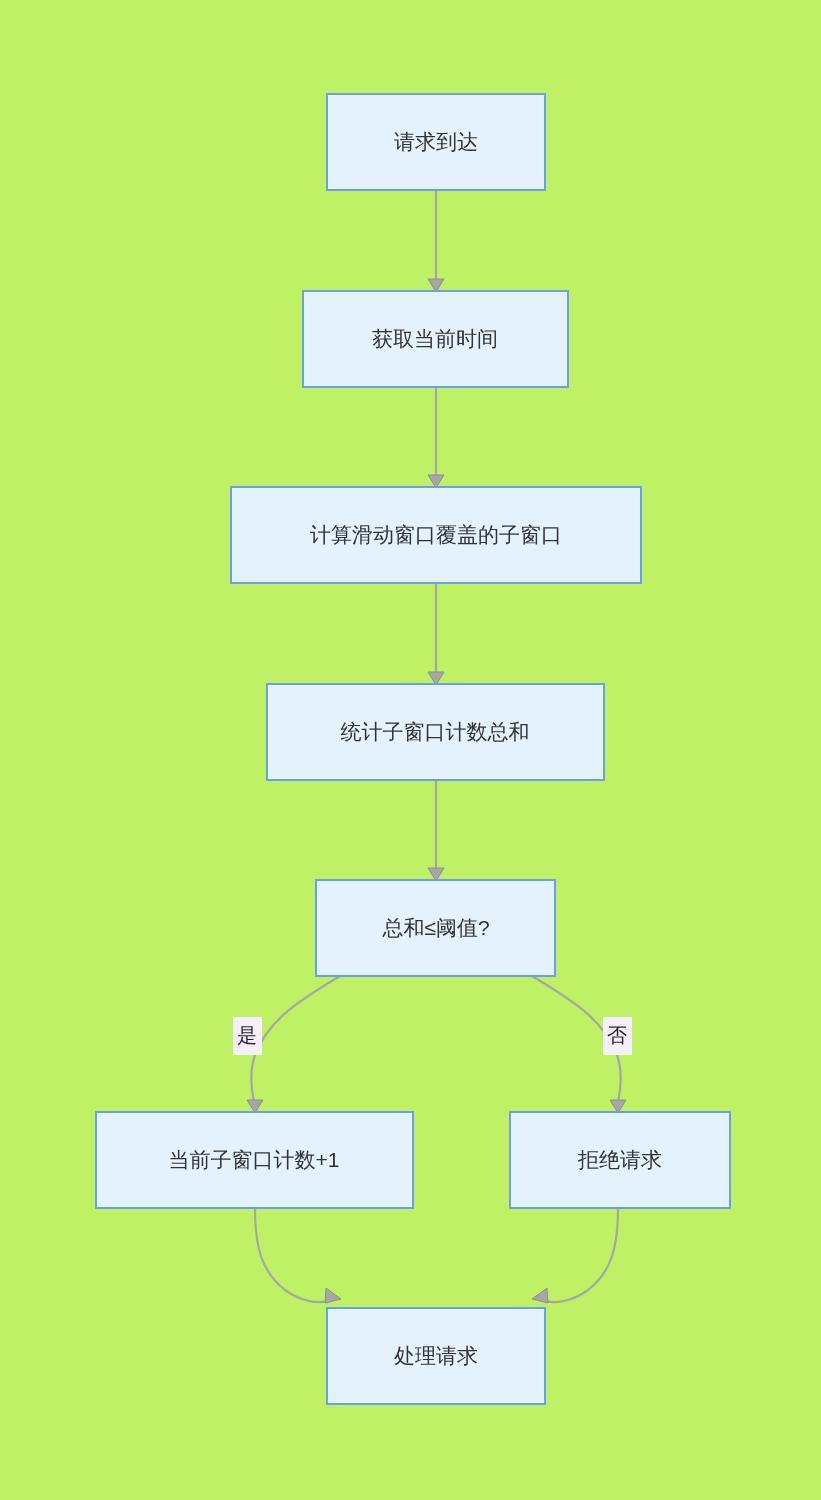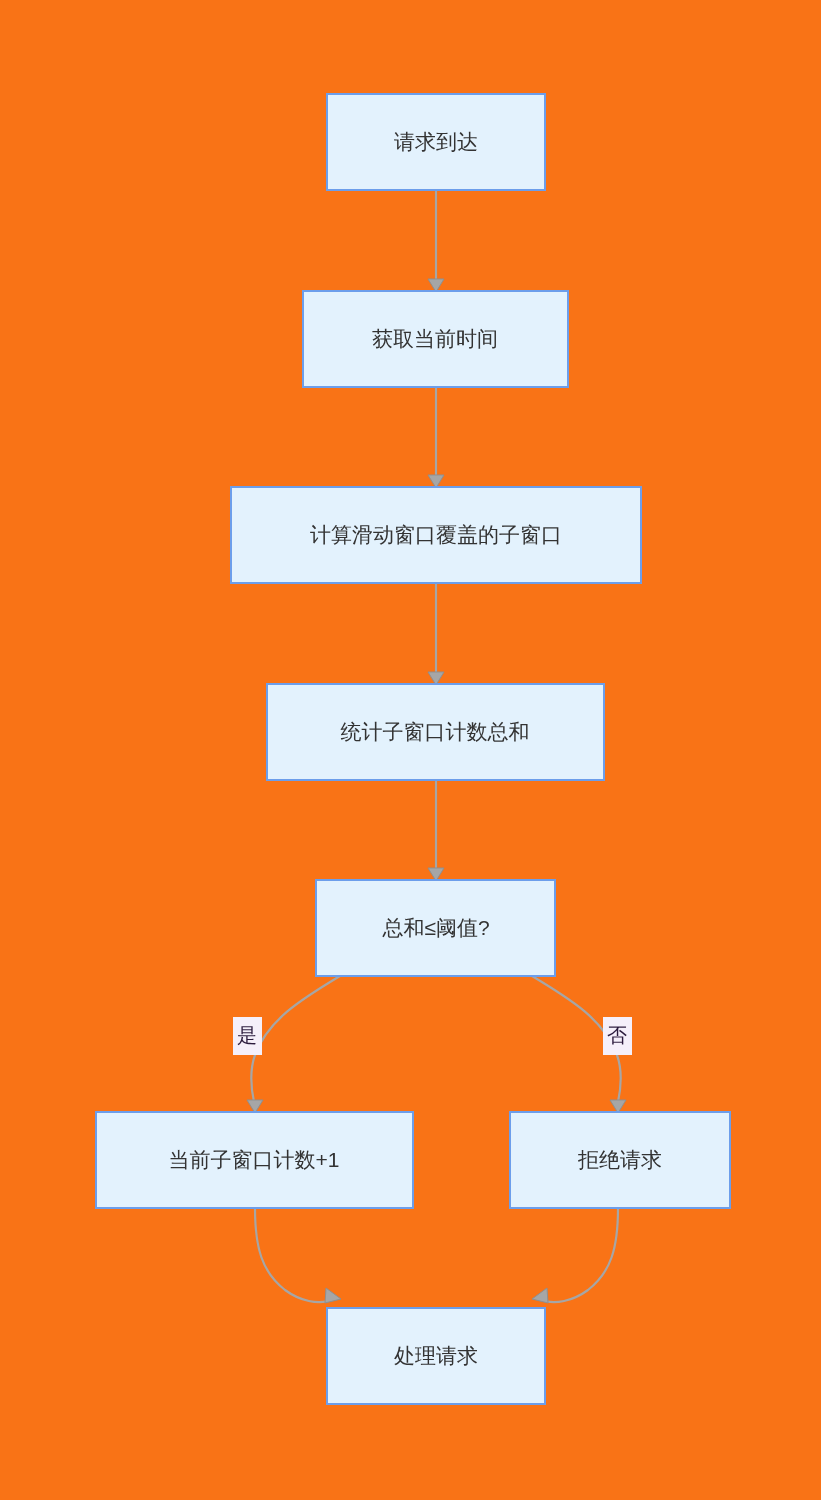--- a/index.html
+++ b/index.html
@@ -11,21 +11,21 @@
   body {
     width: 821px;
     height: 1500px;
     font-family: "Liberation Sans", "DejaVu Sans", sans-serif;
     overflow: hidden;
   }
   #flowchart-root {
     position: relative;
     width: 821px;
     height: 1500px;
-    background: #f97316;
+    background: #bef264;
   }
   svg.diagram-canvas {
     position: absolute;
     top: 0;
     left: 0;
     width: 821px;
     height: 1500px;
     display: block;
   }
   .node-rect {

